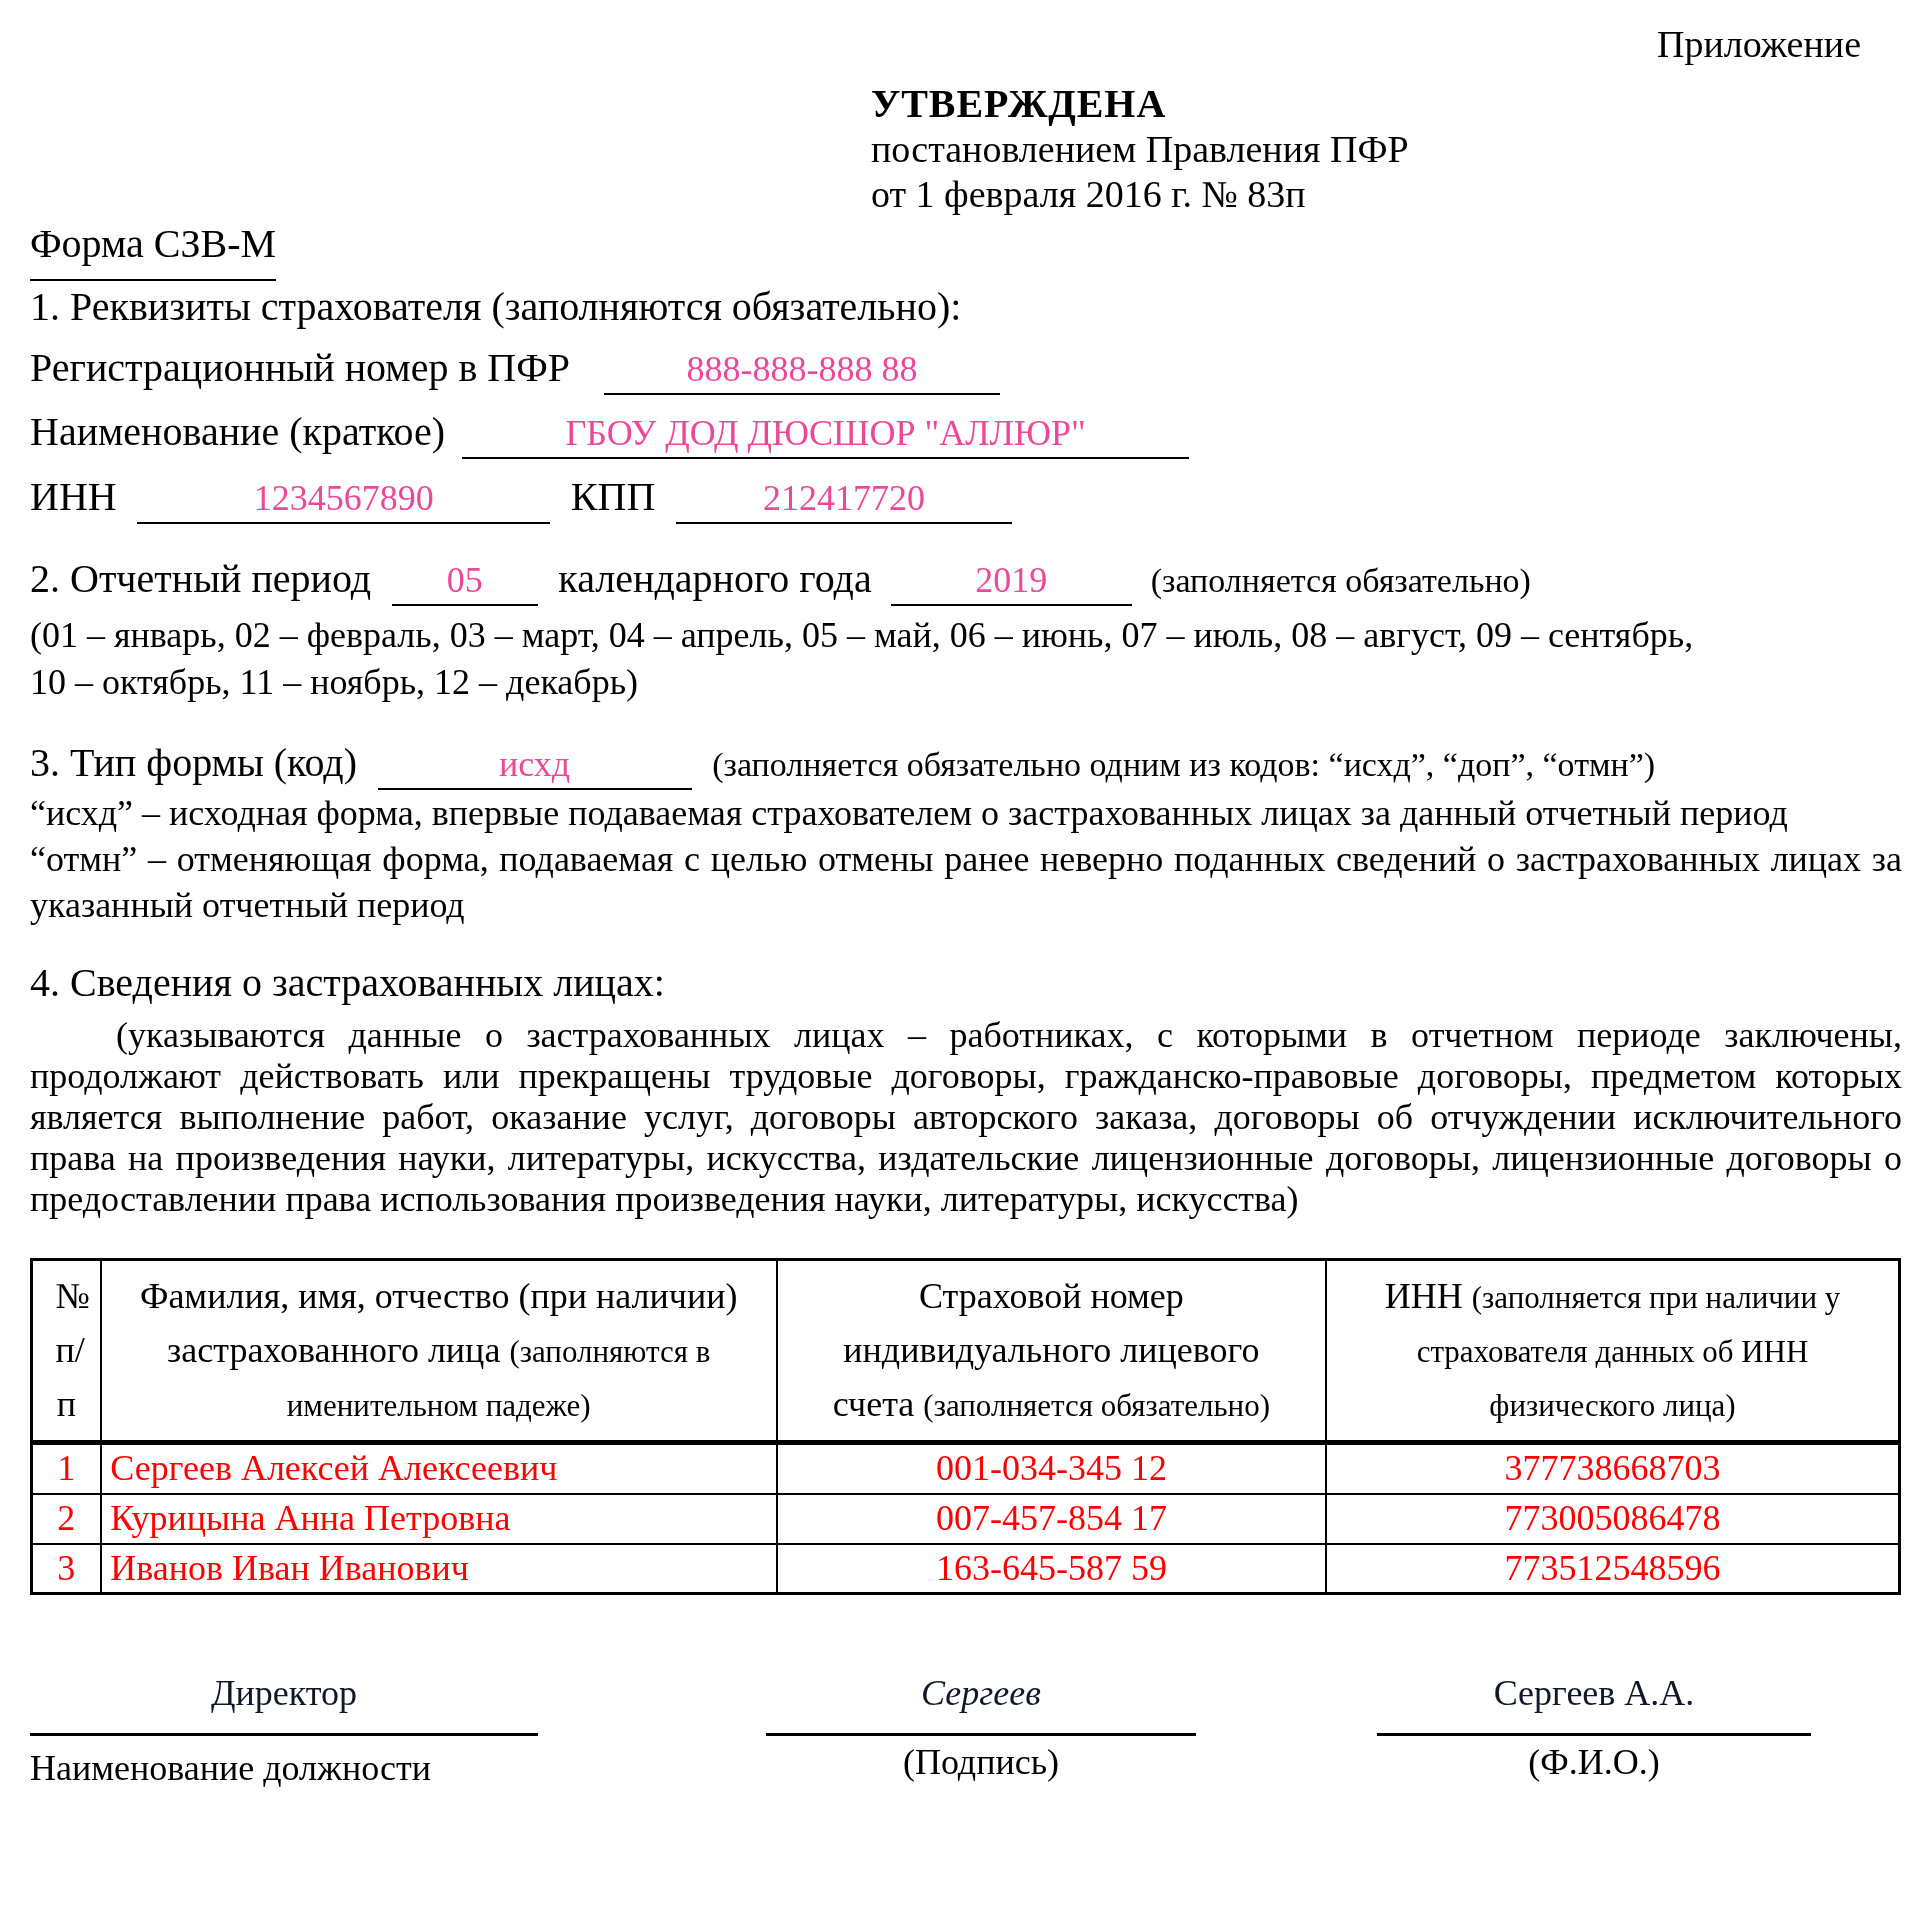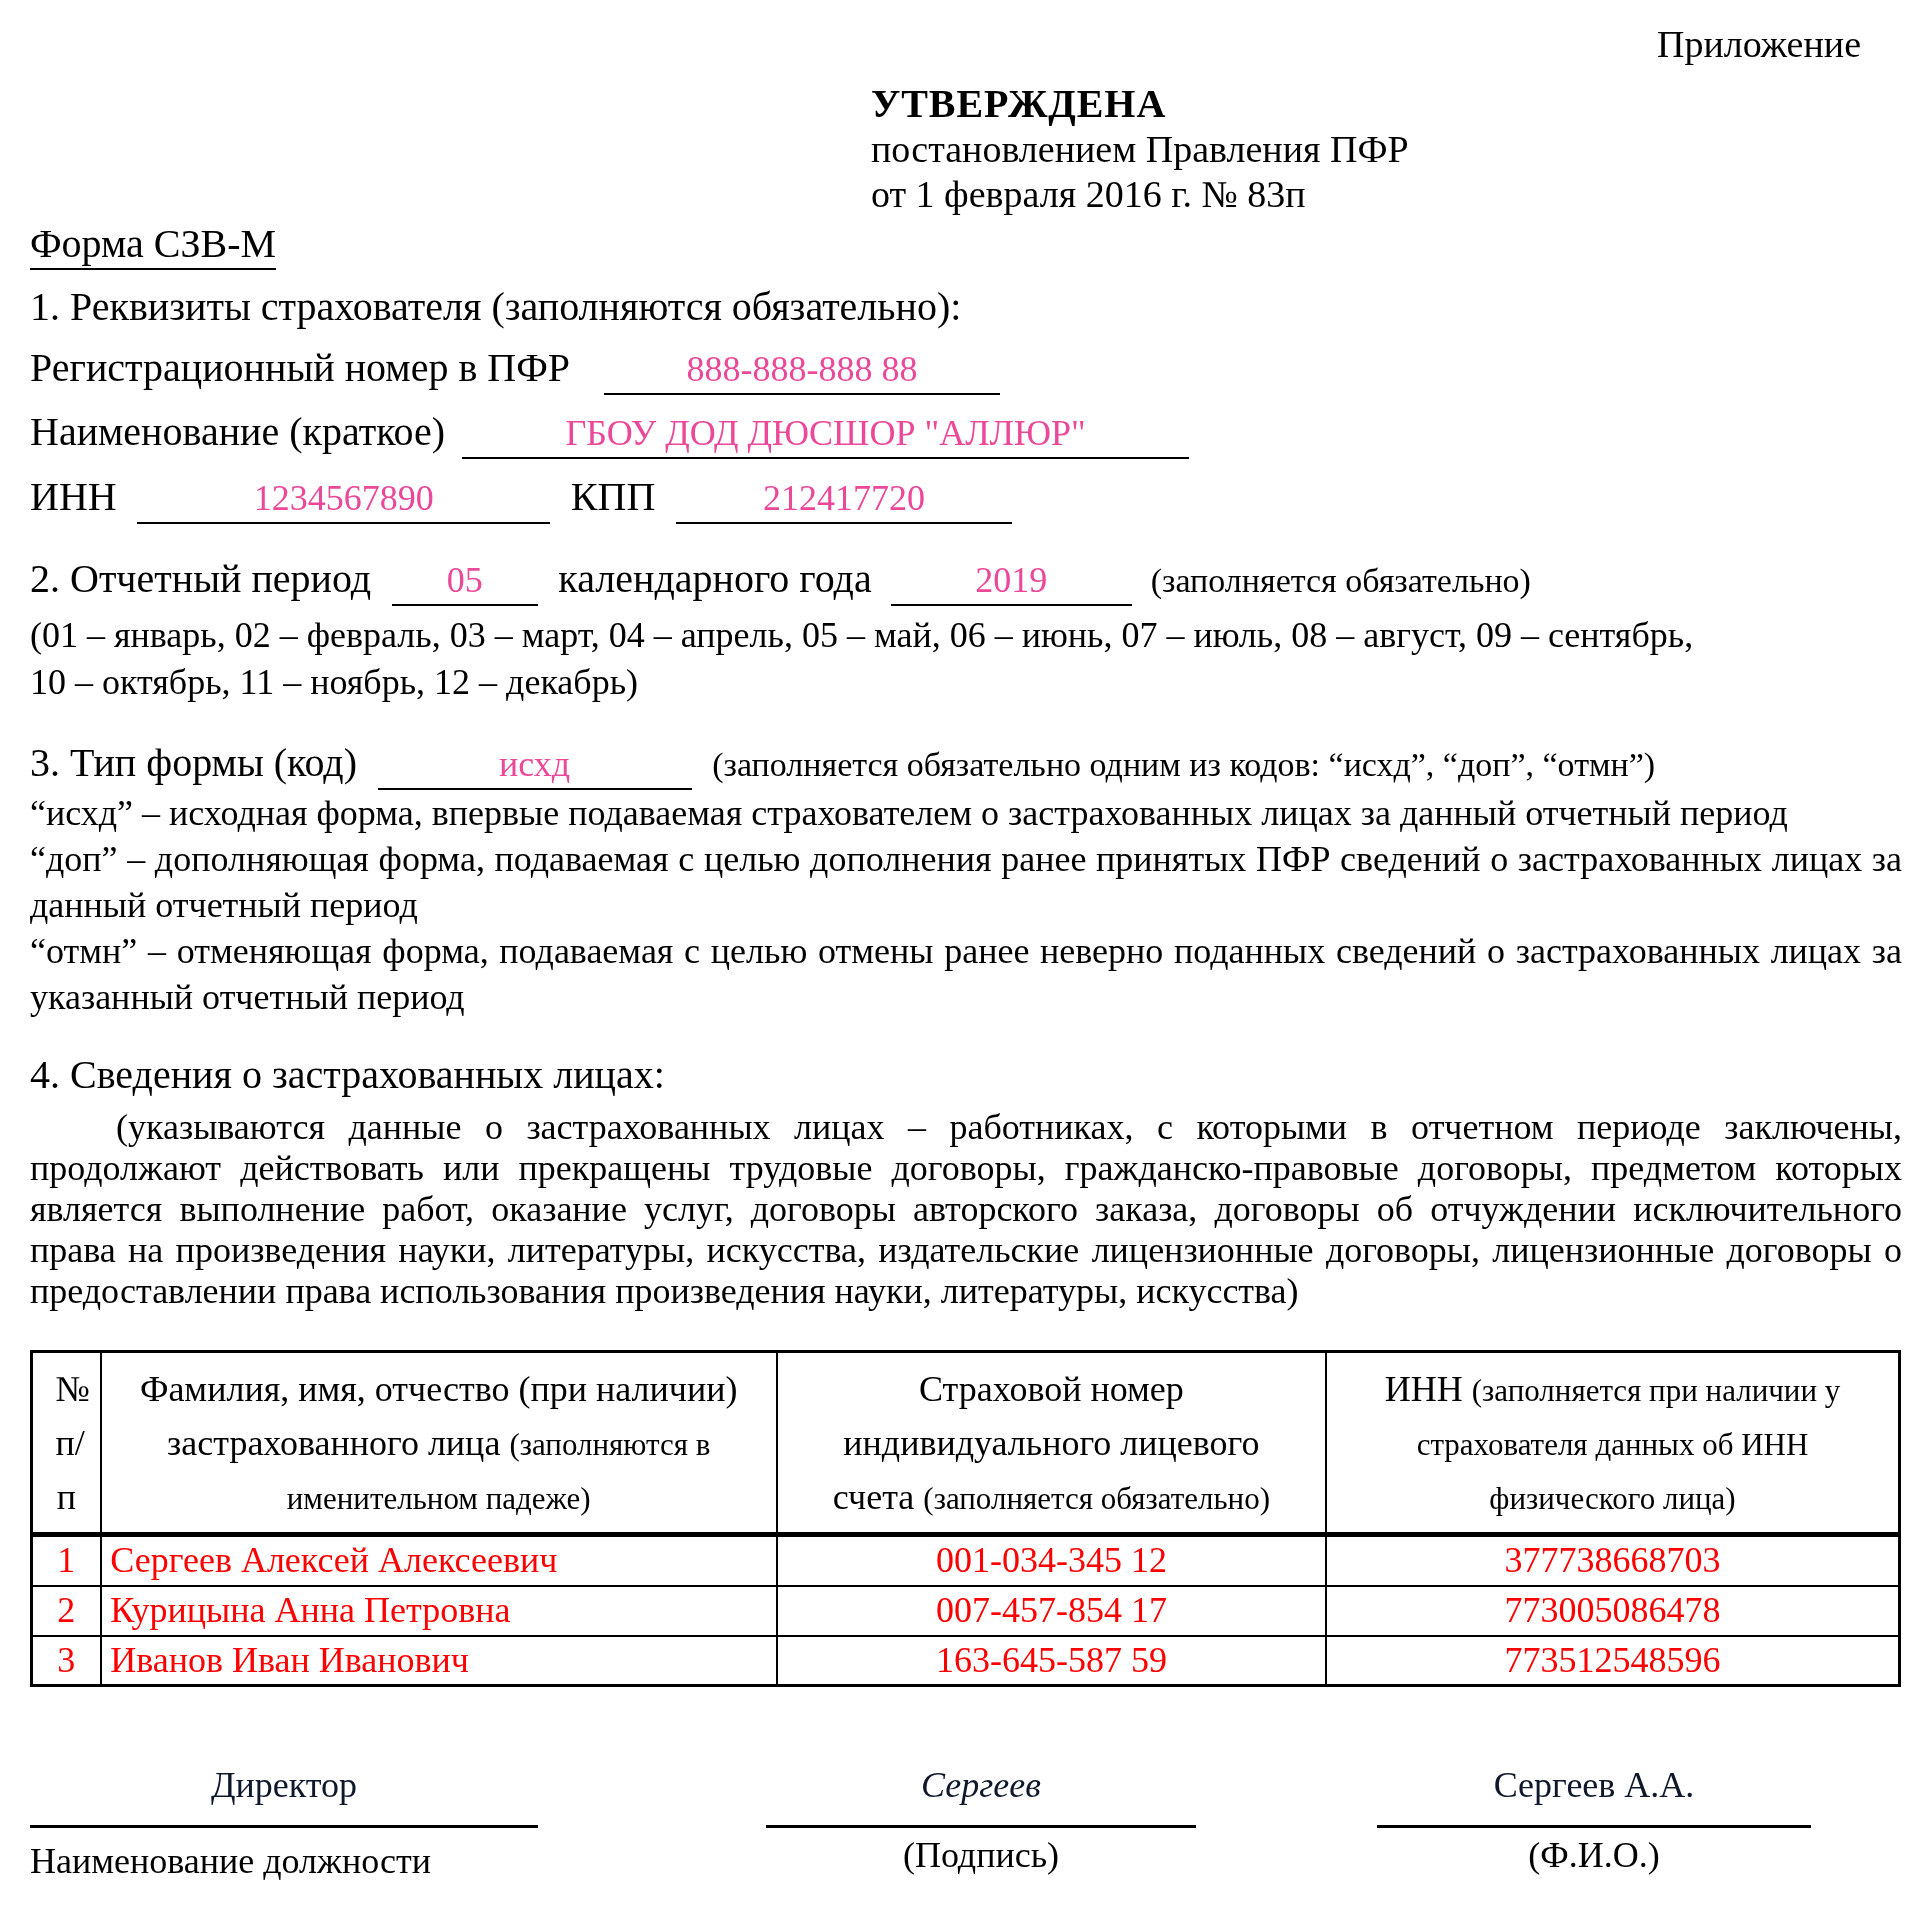--- a/index.html
+++ b/index.html
@@ -11,21 +11,21 @@
     overflow:hidden;
   }
   .page { box-sizing:border-box; width:1932px; height:1927px; padding:22.4px 30px 0 30px; }
 
   .appendix { text-align:right; font-size:38px; padding-right:41px; }
 
   .approved-block { margin-left:841px; margin-top:13.8px; font-size:38px; line-height:1.18; }
   .approved-title { font-weight:bold; font-size:40px; letter-spacing:0.9px; }
 
   .form-name { margin-top:3.4px; font-size:40px; }
-  .form-name span { border-bottom:2.6px solid #000; padding-bottom:2px; }
+  .form-name span { border-bottom:2.6px solid #000; padding-bottom:13px; }
 
   .doc-title { text-align:center; font-weight:bold; font-size:45px; margin:19px 0 0 0; }
 
   .s-heading { font-size:40px; margin-top:15.5px; }
 
   .field {
     display:inline-block; border-bottom:2.6px solid #000;
     color:#ec4899; text-align:center; font-size:36px; line-height:1.3;
     vertical-align:baseline;
   }
@@ -126,21 +126,20 @@
   <div class="months">
     <div>(01 – январь, 02 – февраль, 03 – март, 04 – апрель, 05 – май, 06 – июнь, 07 – июль, 08 – август, 09 – сентябрь,</div>
     <div>10 – октябрь, 11 – ноябрь, 12 – декабрь)</div>
   </div>
 
   <div class="s3-row">
     <span>3. Тип формы (код)</span><span class="field f-type">исхд</span><span class="small-note">(заполняется обязательно одним из кодов: “исхд”, “доп”, “отмн”)</span>
   </div>
 
   <div class="s3-note">“исхд” – исходная форма, впервые подаваемая страхователем о застрахованных лицах за данный отчетный период</div>
-  <div class="s3-note just">“доп” – дополняющая форма, подаваемая с целью дополнения ранее принятых ПФР сведений о застрахованных лицах за данный отчетный период</div>
   <div class="s3-note just">“отмн” – отменяющая форма, подаваемая с целью отмены ранее неверно поданных сведений о застрахованных лицах за указанный отчетный период</div>
 
   <div class="s4-heading">4. Сведения о застрахованных лицах:</div>
   <div class="s4-note">(указываются данные о застрахованных лицах – работниках, с которыми в отчетном периоде заключены, продолжают действовать или прекращены трудовые договоры, гражданско-правовые договоры, предметом которых является выполнение работ, оказание услуг, договоры авторского заказа, договоры об отчуждении исключительного права на произведения науки, литературы, искусства, издательские лицензионные договоры, лицензионные договоры о предоставлении права использования произведения науки, литературы, искусства)</div>
 
   <table class="persons">
     <colgroup>
         <col class="c1">
         <col class="c2">
         <col class="c3">

